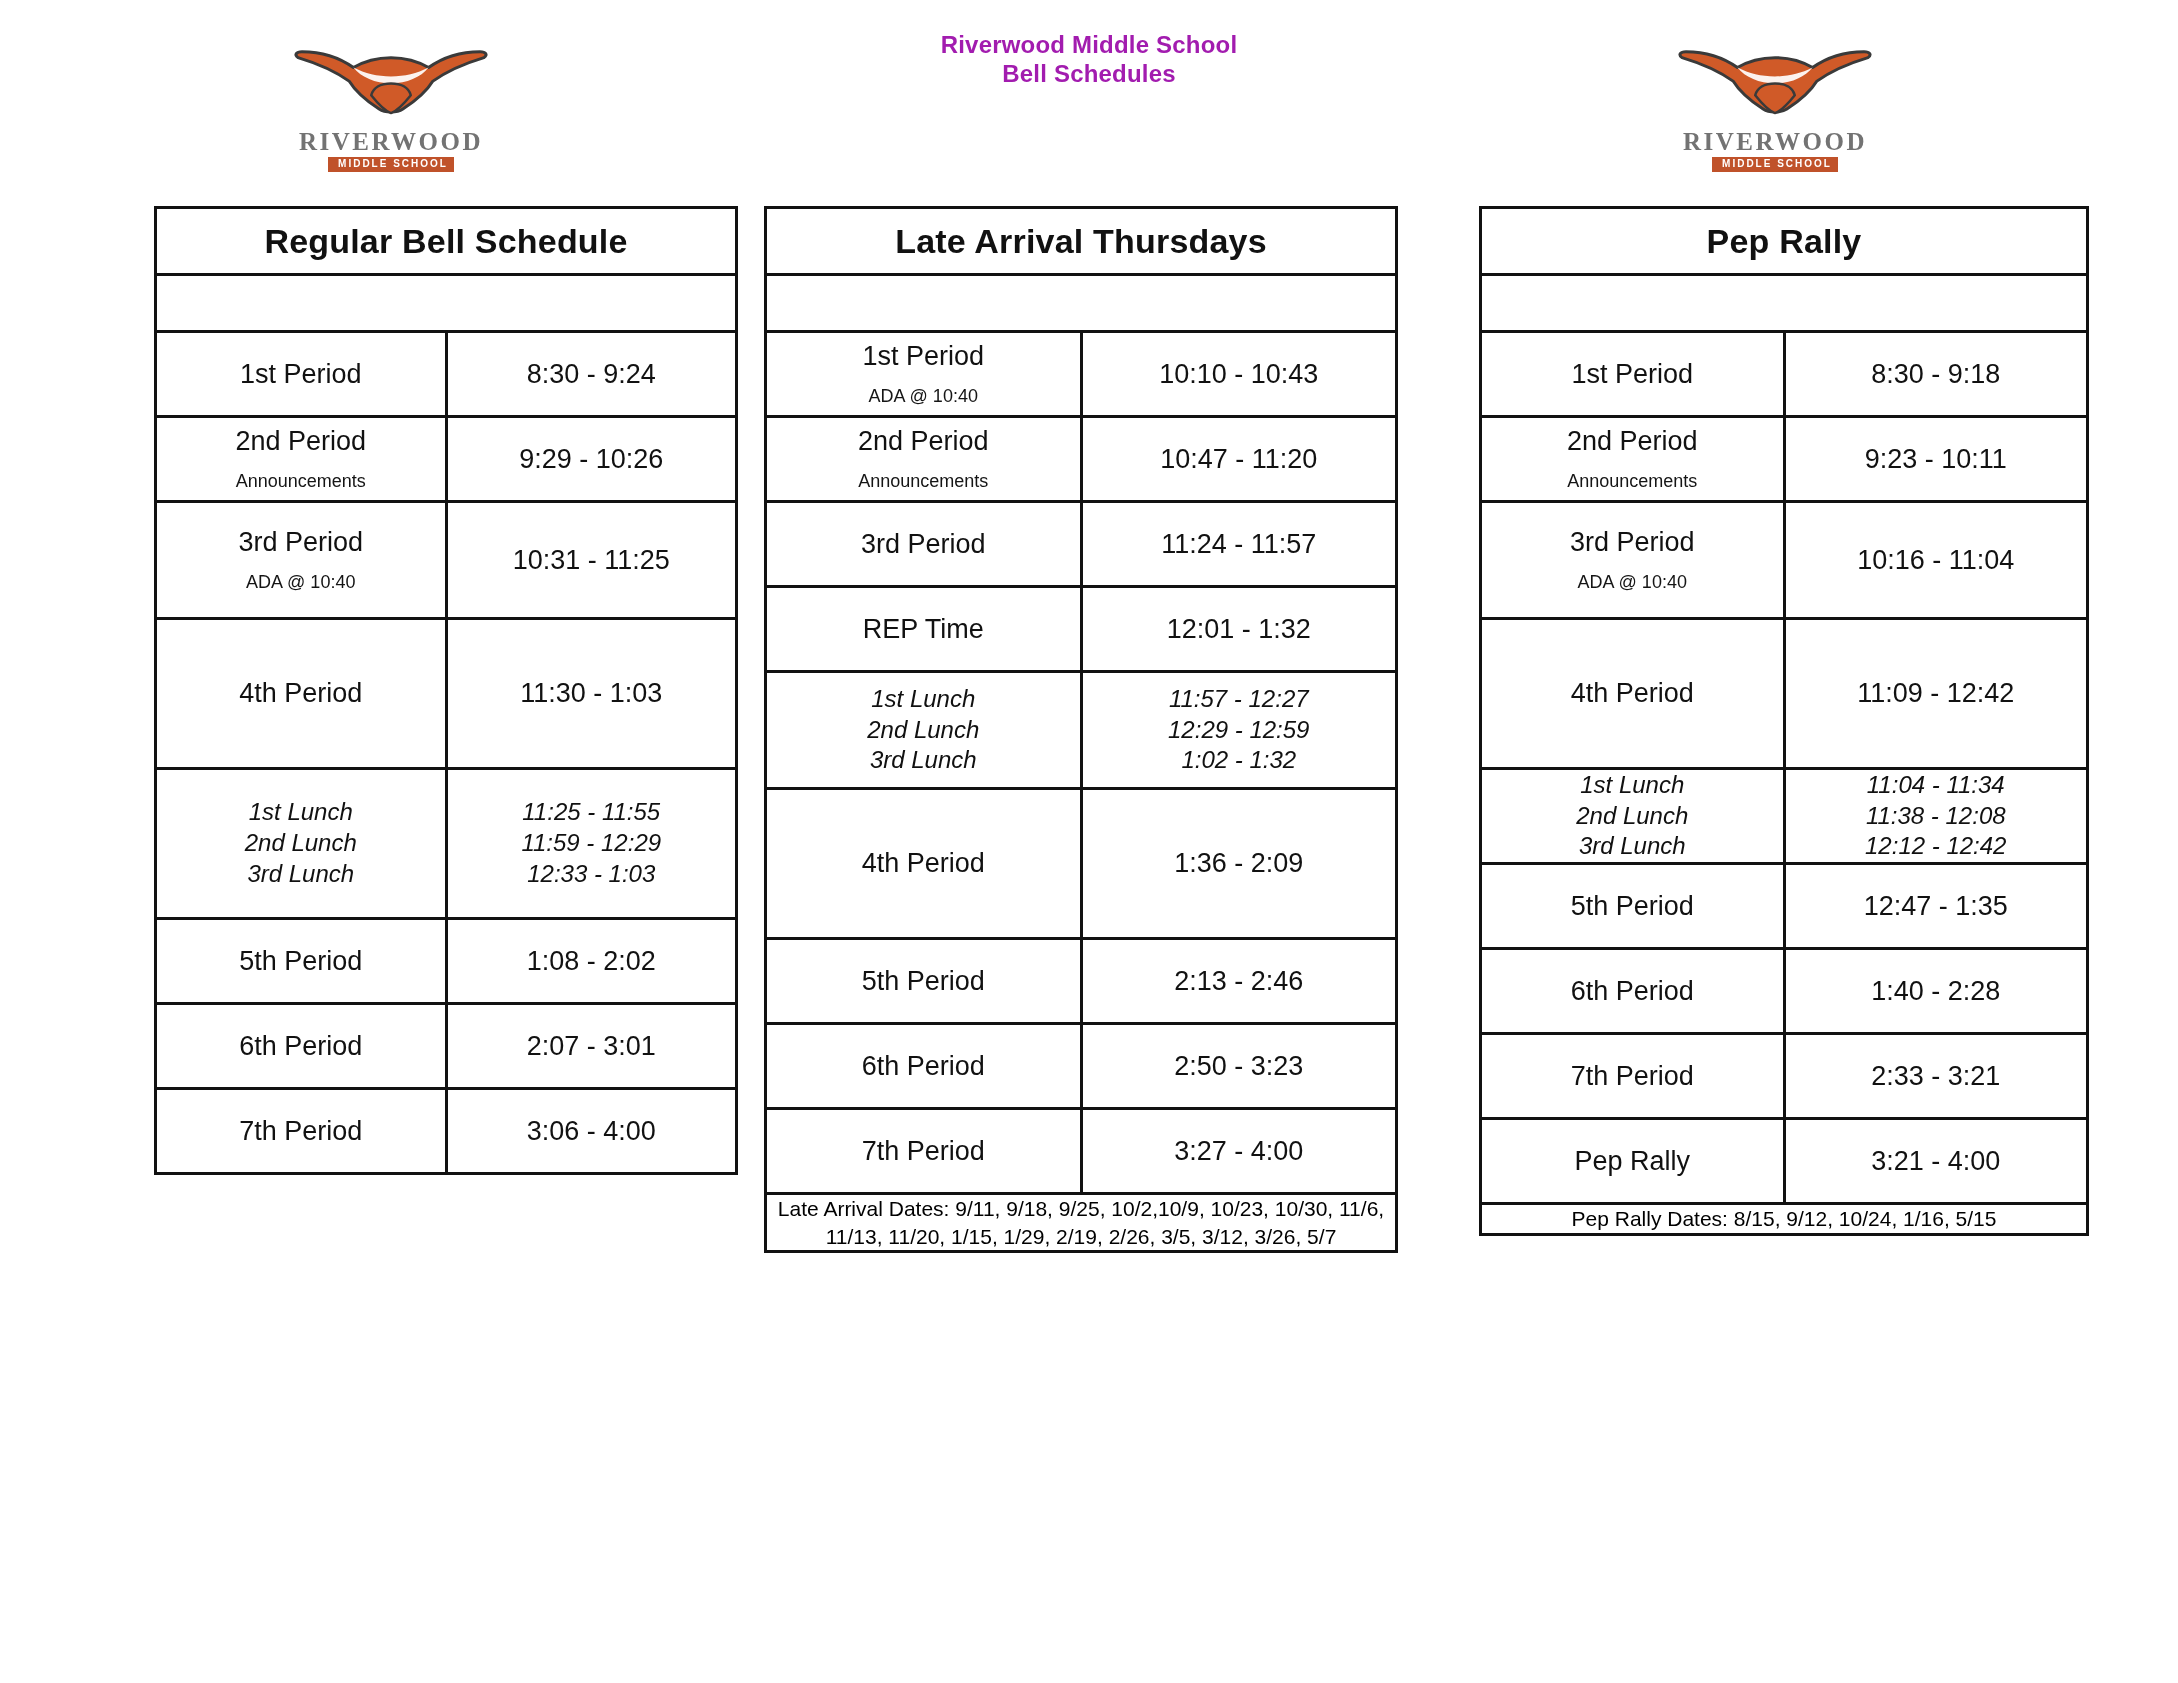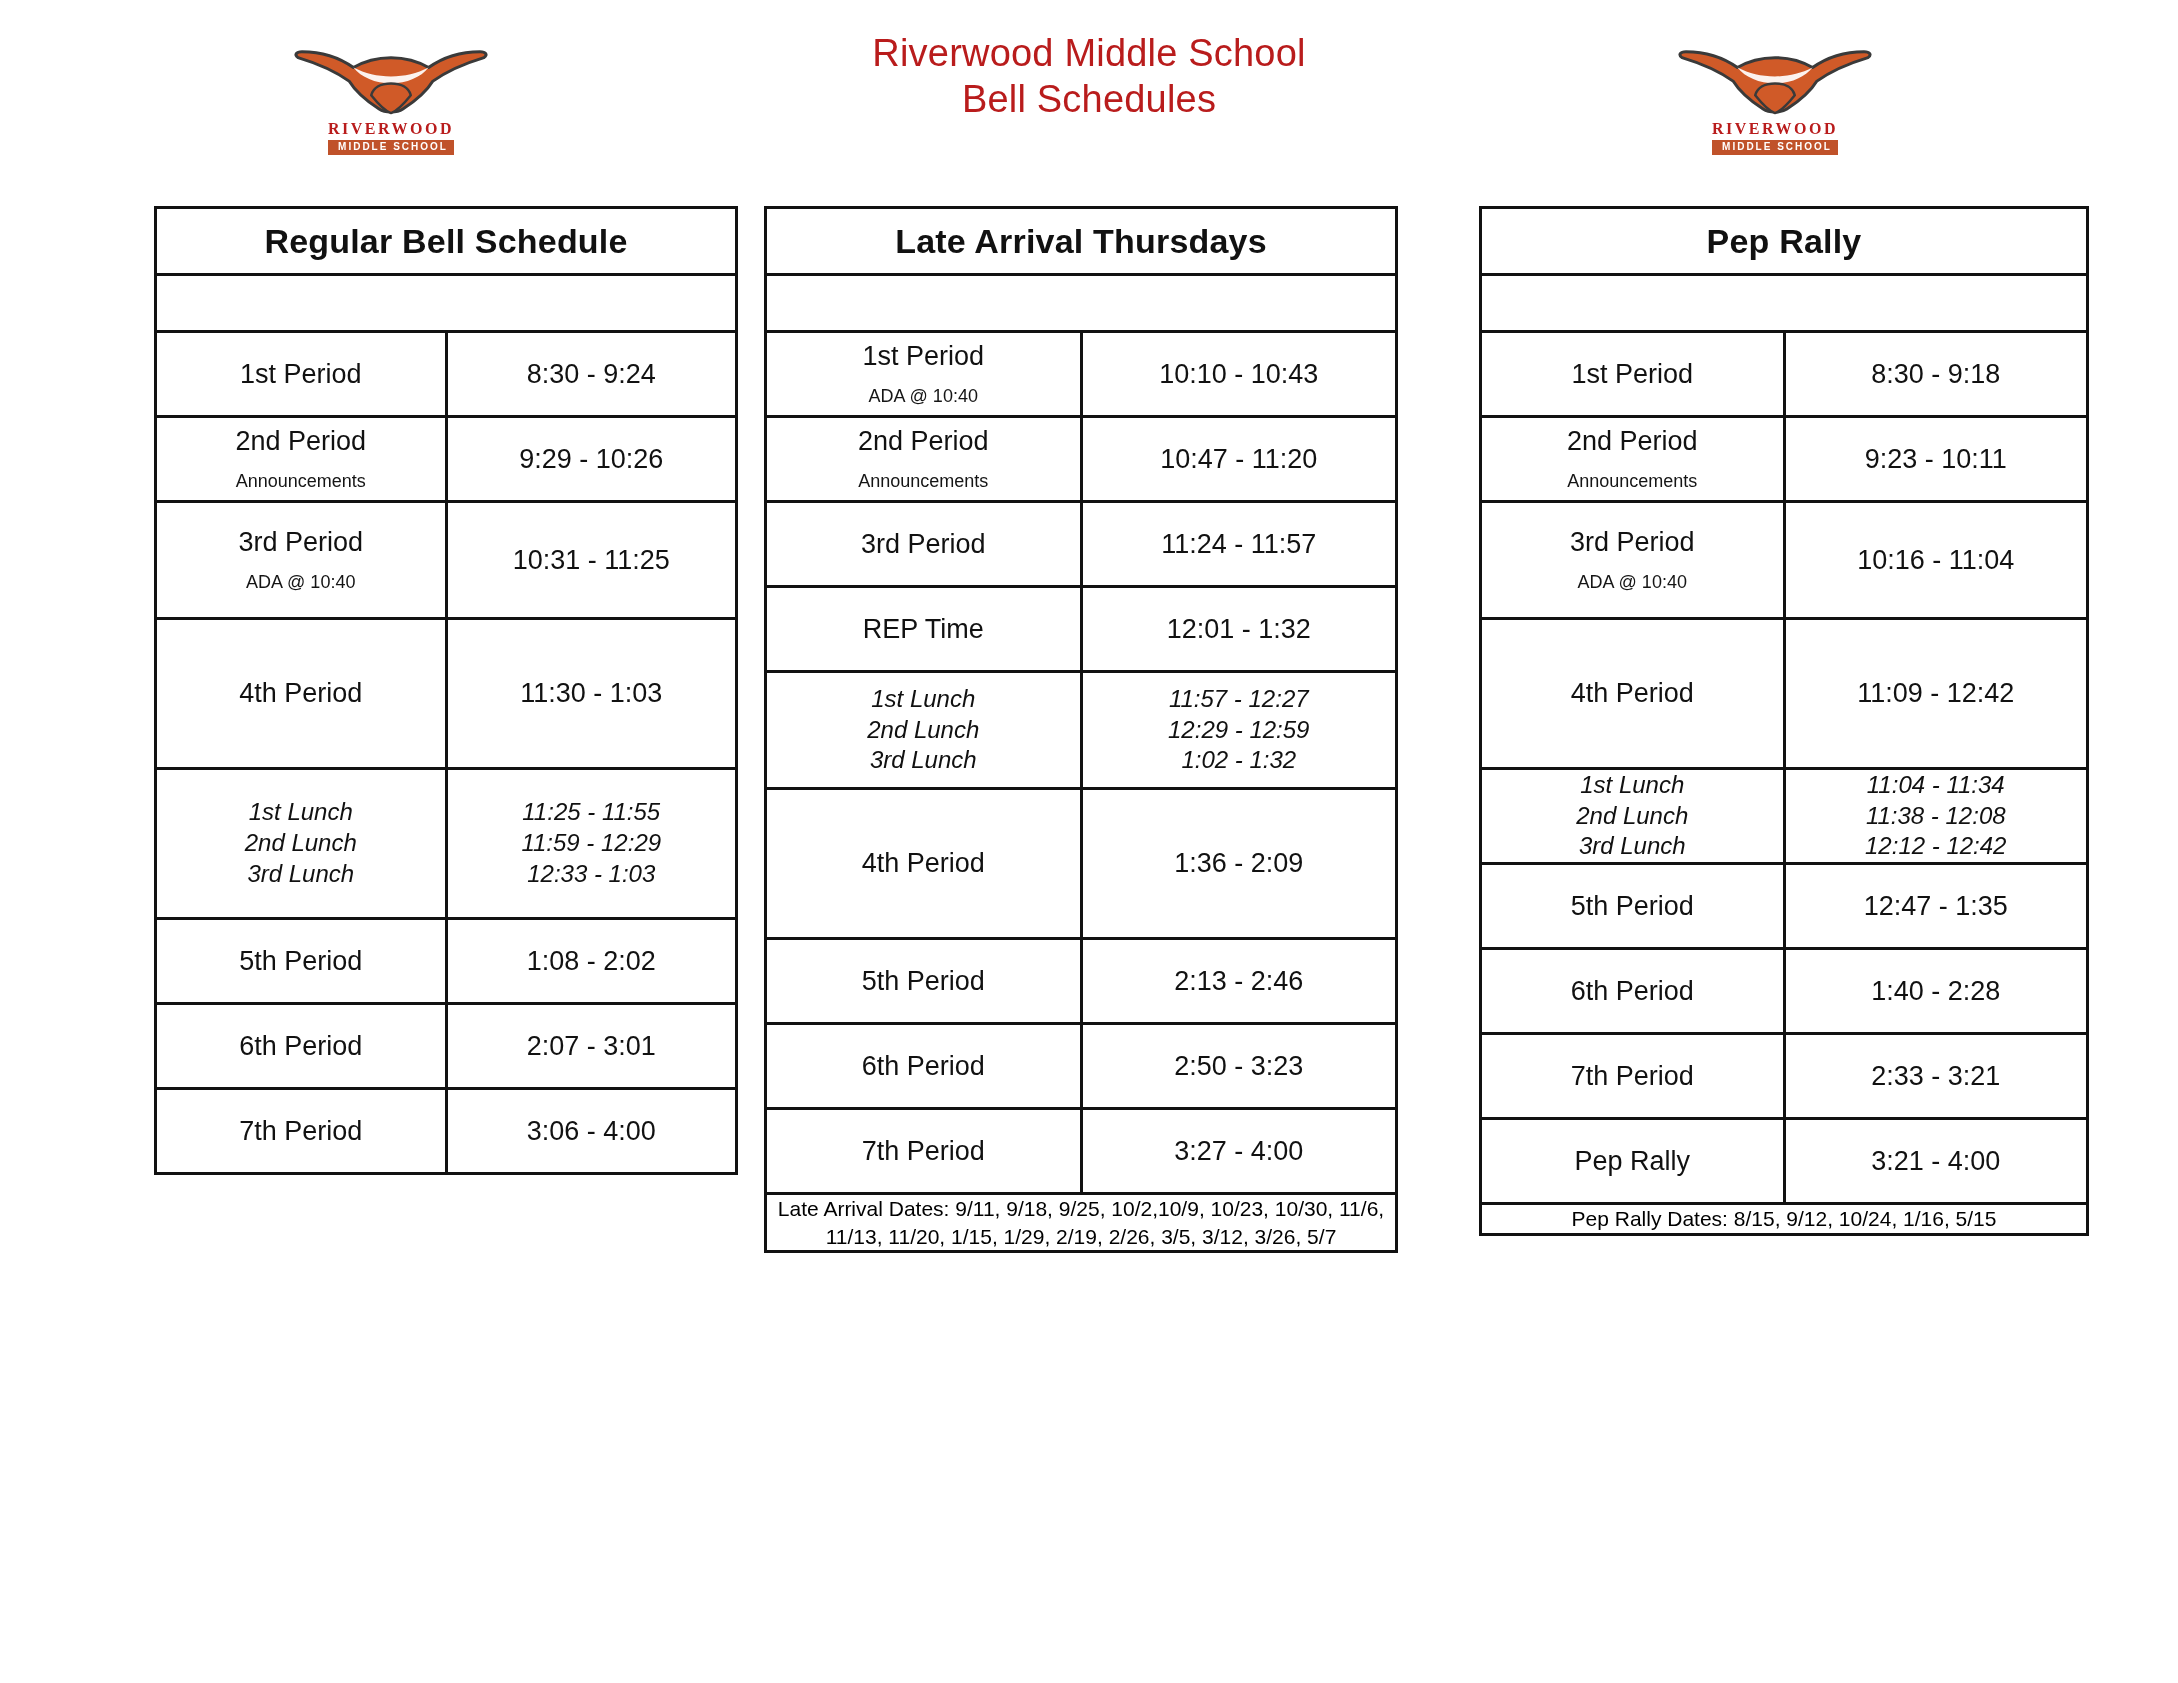--- a/index.html
+++ b/index.html
@@ -33,49 +33,49 @@
     flex-direction: column;
     align-items: center;
     justify-content: flex-start;
   }
   .logo.left  { left: 287px; }
   .logo.right { left: 1671px; }
   .logo svg { display: block; }
   .logo-word {
     font-family: "Liberation Serif", serif;
     font-weight: bold;
-    color: #b91c1c;
-    font-size: 16px;
+    color: #737373;
+    font-size: 25px;
     letter-spacing: 2.5px;
     line-height: 1;
-    margin-top: 2px;
+    margin-top: 10px;
   }
   .logo-sub {
     background: #C0522A;
     color: #ffffff;
     font-size: 10px;
     font-weight: bold;
     letter-spacing: 2px;
     padding: 2px 6px 3px 10px;
     margin-top: 3px;
     line-height: 1;
   }
 
   .title-block {
     position: absolute;
     left: 693px;
     top: 30px;
     width: 792px;
     text-align: center;
   }
   .title-line {
-    font-size: 38px;
-    font-weight: normal;
+    font-size: 24px;
+    font-weight: bold;
     line-height: 1.22;
-    color: #b91c1c;
+    color: #a21caf;
     letter-spacing: 0.2px;
   }
   .title-year {
     font-size: 26px;
     font-weight: normal;
     color: #1a1a1a;
     margin-top: 8px;
     line-height: 1;
   }
 

